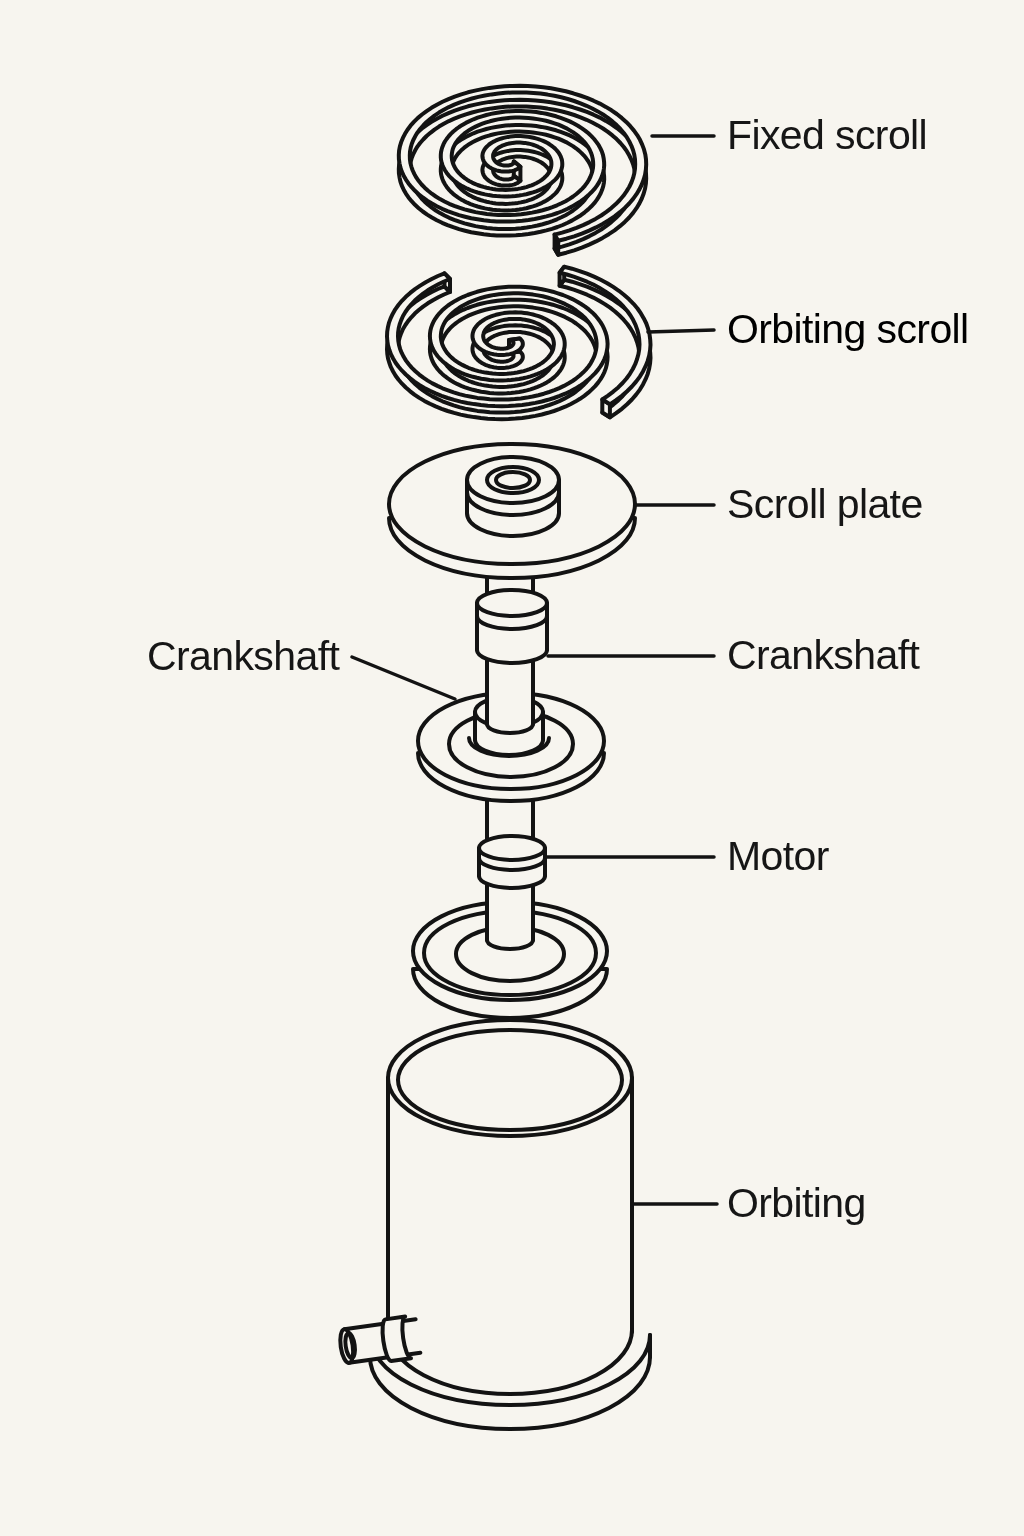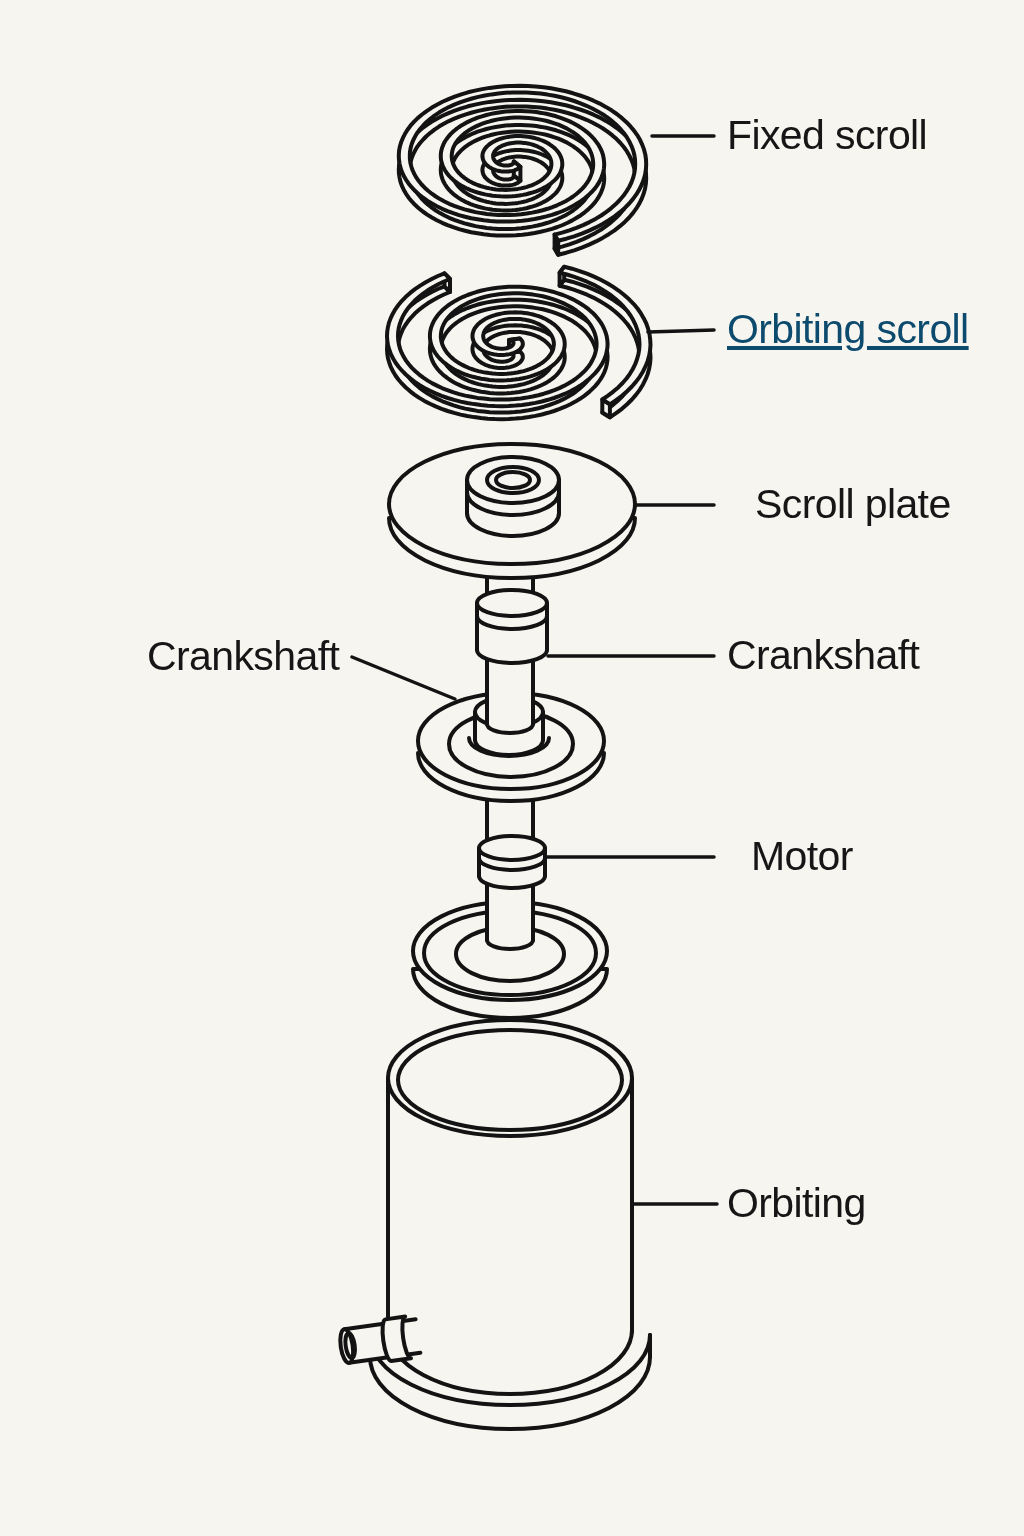--- a/index.html
+++ b/index.html
@@ -131,19 +131,19 @@
         <line x1="648" y1="332" x2="714" y2="330" stroke="#131313" stroke-width="3.5" stroke-linecap="round"></line>
         <line x1="636" y1="505" x2="714" y2="505" stroke="#131313" stroke-width="3.5" stroke-linecap="round"></line>
         <line x1="548" y1="656" x2="714" y2="656" stroke="#131313" stroke-width="3.5" stroke-linecap="round"></line>
         <line x1="352" y1="657" x2="455" y2="699" stroke="#131313" stroke-width="3.5" stroke-linecap="round"></line>
         <line x1="546" y1="857" x2="714" y2="857" stroke="#131313" stroke-width="3.5" stroke-linecap="round"></line>
         <line x1="632" y1="1204" x2="717" y2="1204" stroke="#131313" stroke-width="3.5" stroke-linecap="round"></line>
       </g>
     </svg>
 
   <div class="part-label lb-fixed" style="color: rgb(22, 22, 22);">Fixed scroll</div>
-  <div class="part-label lb-orbit" style="color: #0c4a6e; text-decoration: underline;">Orbiting scroll</div>
-  <div class="part-label lb-plate" style="color: rgb(22, 22, 22); margin-left: 28px;">Scroll plate</div>
+  <div class="part-label lb-orbit" style="color: #000000;">Orbiting scroll</div>
+  <div class="part-label lb-plate" style="color: rgb(22, 22, 22);">Scroll plate</div>
   <div class="part-label lb-crank-l" style="color: rgb(22, 22, 22);">Crankshaft</div>
   <div class="part-label lb-crank-r" style="color: rgb(22, 22, 22);">Crankshaft</div>
-  <div class="part-label lb-motor" style="color: rgb(22, 22, 22); margin-left: 24px;">Motor</div>
+  <div class="part-label lb-motor" style="color: rgb(22, 22, 22);">Motor</div>
   <div class="part-label lb-housing" style="color: rgb(22, 22, 22);">Orbiting</div>
 </div>
 
 </body></html>

